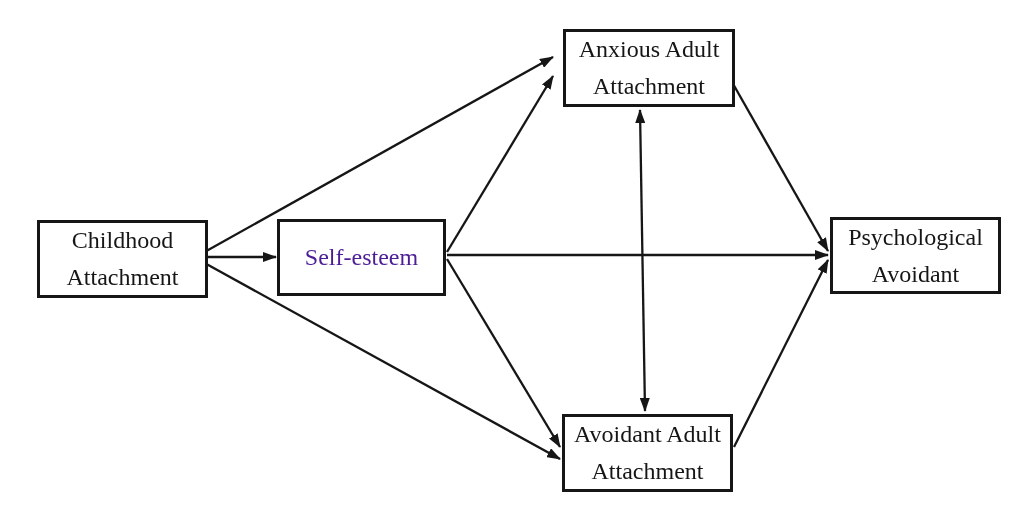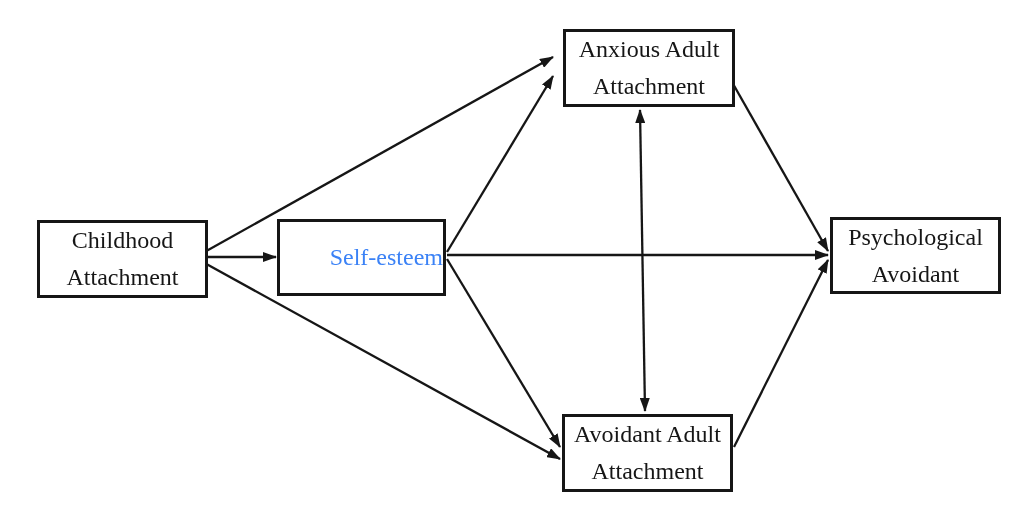--- a/index.html
+++ b/index.html
@@ -61,21 +61,21 @@
       <line x1="728" y1="75" x2="828" y2="251" stroke="#161616" stroke-width="2.3" marker-end="url(#arrowhead)"></line>
       <line x1="734" y1="447" x2="828" y2="260" stroke="#161616" stroke-width="2.3" marker-end="url(#arrowhead)"></line>
       <line x1="640" y1="110" x2="645" y2="411" stroke="#161616" stroke-width="2.3" marker-end="url(#arrowhead)" marker-start="url(#arrowhead)"></line>
     </svg>
 
   <div class="node" style="left: 37px; top: 220px; width: 171px; height: 78px; border-color: rgb(22, 22, 22); background: rgb(255, 255, 255); color: rgb(22, 22, 22);">
     <span>Childhood</span>
     <span>Attachment</span>
   </div>
 
-  <div class="node" style="left: 277px; top: 219px; width: 169px; height: 77px; border-color: rgb(22, 22, 22); background: rgb(255, 255, 255); color: #3b82f6; align-items: flex-end;">
+  <div class="node" style="left: 277px; top: 219px; width: 169px; height: 77px; border-color: rgb(22, 22, 22); background: rgb(255, 255, 255); color: #4c1d95;">
     <span>Self-esteem</span>
   </div>
 
   <div class="node" style="left: 548px; top: 29px; width: 172px; height: 78px; border-color: rgb(22, 22, 22); background: rgb(255, 255, 255); color: rgb(22, 22, 22); margin-left: 15px;">
     <span>Anxious Adult</span>
     <span>Attachment</span>
   </div>
 
   <div class="node" style="left: 562px; top: 414px; width: 171px; height: 78px; border-color: rgb(22, 22, 22); background: rgb(255, 255, 255); color: rgb(22, 22, 22);">
     <span>Avoidant Adult</span>

